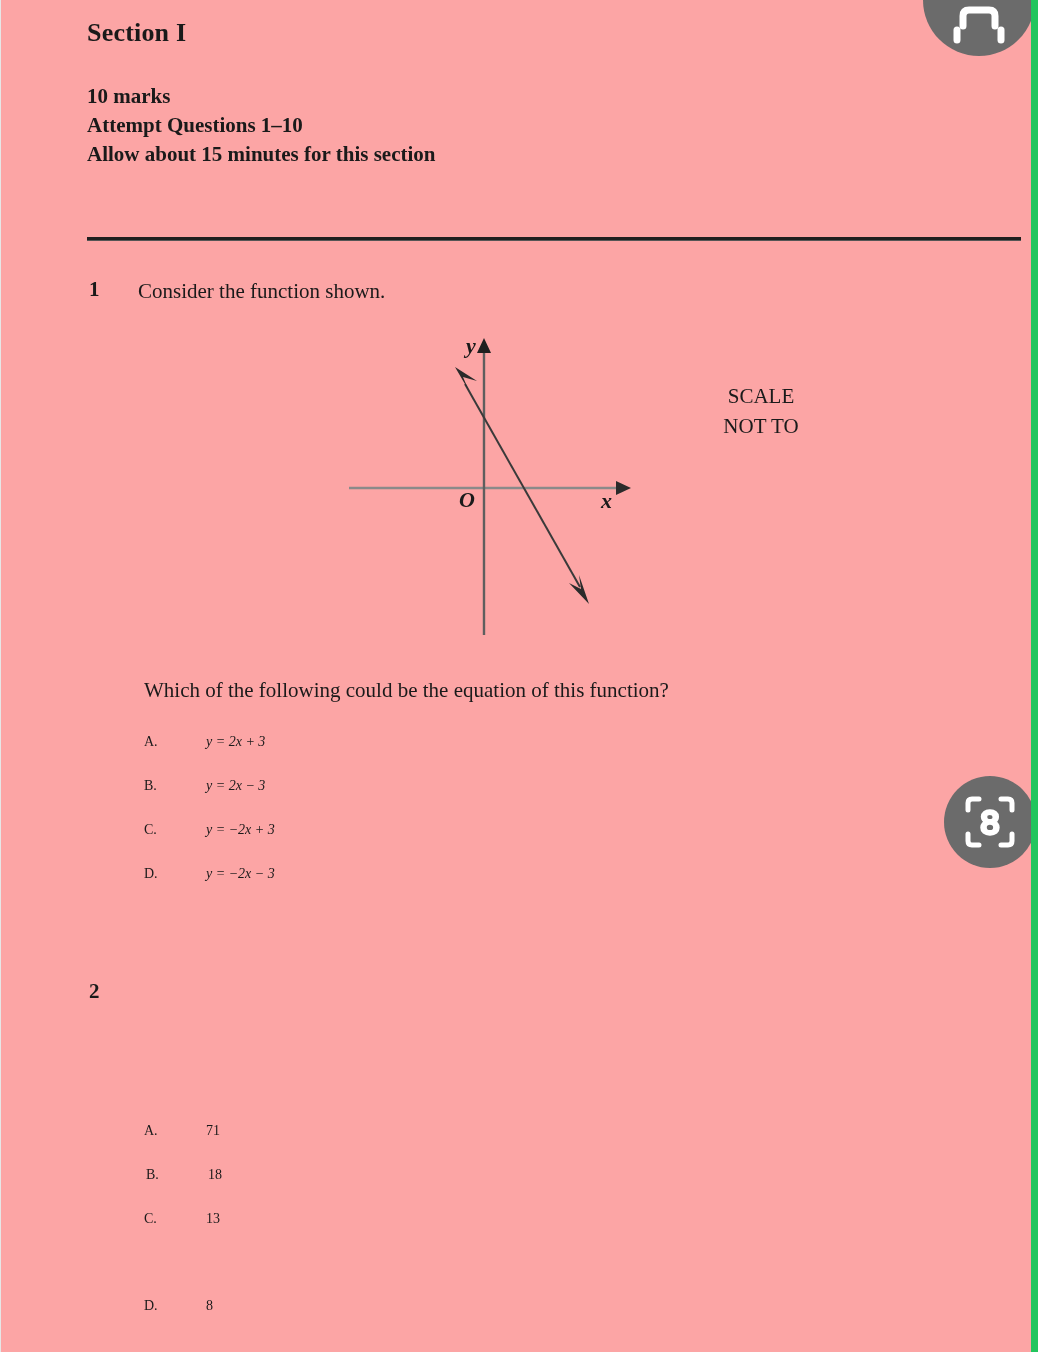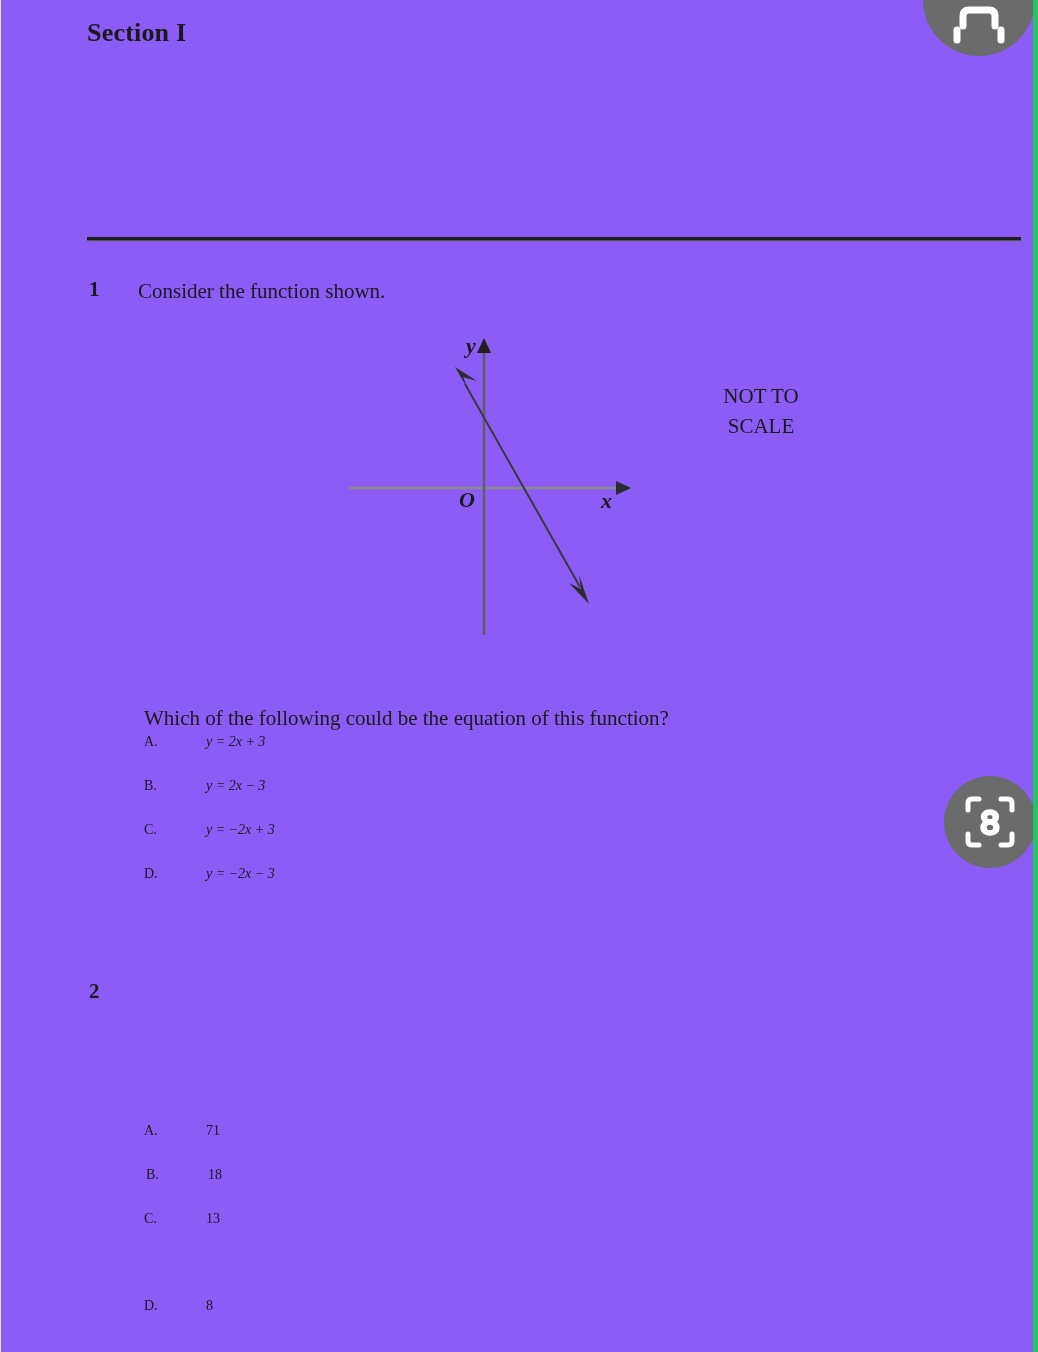--- a/index.html
+++ b/index.html
@@ -8,25 +8,25 @@
     background: #ffffff;
   }
   body {
     font-family: "Liberation Serif", "DejaVu Serif", serif;
     color: #1a1a1a;
   }
   #page {
     position: relative;
     width: 1038px;
     height: 1352px;
-    background: #8b5cf6;
+    background: #fca5a5;
     overflow: hidden;
     box-sizing: border-box;
     border-left: 1px solid #e6e6e6;
-    border-right: 5px solid #22c55e;
+    border-right: 7px solid #22c55e;
   }
 
   
   .section-title {
     position: absolute;
     left: 86px;
     top: 18px;
     font-size: 26px;
     font-weight: bold;
     letter-spacing: 0.2px;
@@ -137,20 +137,25 @@
   }
   .fab svg { display: block; }
 </style>
 </head>
 <body>
 
 <div id="page">
 
   <div class="section-title">Section I</div>
 
+  <div class="meta-block">
+    <div>10 marks</div>
+    <div>Attempt Questions 1–10</div>
+    <div>Allow about 15 minutes for this section</div>
+  </div>
 
 
   <div class="rule"></div>
 
   <div class="qnum" style="left:88px; top:277px;">1</div>
   <div class="qtext" style="left:137px; top:277px; width:700px;">Consider the function shown.</div>
 
   <div id="graph">
     <svg width="320" height="330" viewBox="0 0 320 330">
 
@@ -163,25 +168,25 @@
       <line x1="134" y1="59" x2="249" y2="262" stroke="#3a3a3a" stroke-width="2"></line>
       <polygon points="124,42 138,66 132,52 146,56" fill="#2b2b2b"></polygon>
       <polygon points="258,279 238,258 250,264 248,250" fill="#2b2b2b"></polygon>
     </svg>
     <div class="axis-label" style="left:135px; top:8px;">y</div>
     <div class="axis-label" style="left:270px; top:163px;">x</div>
     <div class="origin-label" style="left:128px; top:162px;">O</div>
   </div>
 
   <div class="not-to-scale">
+    <div>SCALE</div>
     <div>NOT TO</div>
-    <div>SCALE</div>
-  </div>
-
-  <div class="qtext" style="left:143px; top:676px; width:760px;margin-top:28px;">Which of the following could be the equation of this function?</div>
+  </div>
+
+  <div class="qtext" style="left:143px; top:676px; width:760px;">Which of the following could be the equation of this function?</div>
 
   <div class="option" style="left:143px; top:734px;">
     <span class="letter">A.</span><span class="var">y = 2x + 3</span>
   </div>
   <div class="option" style="left:143px; top:778px;">
     <span class="letter">B.</span><span class="var">y = 2x − 3</span>
   </div>
   <div class="option" style="left:143px; top:822px;">
     <span class="letter">C.</span><span class="var">y = −2x + 3</span>
   </div>

